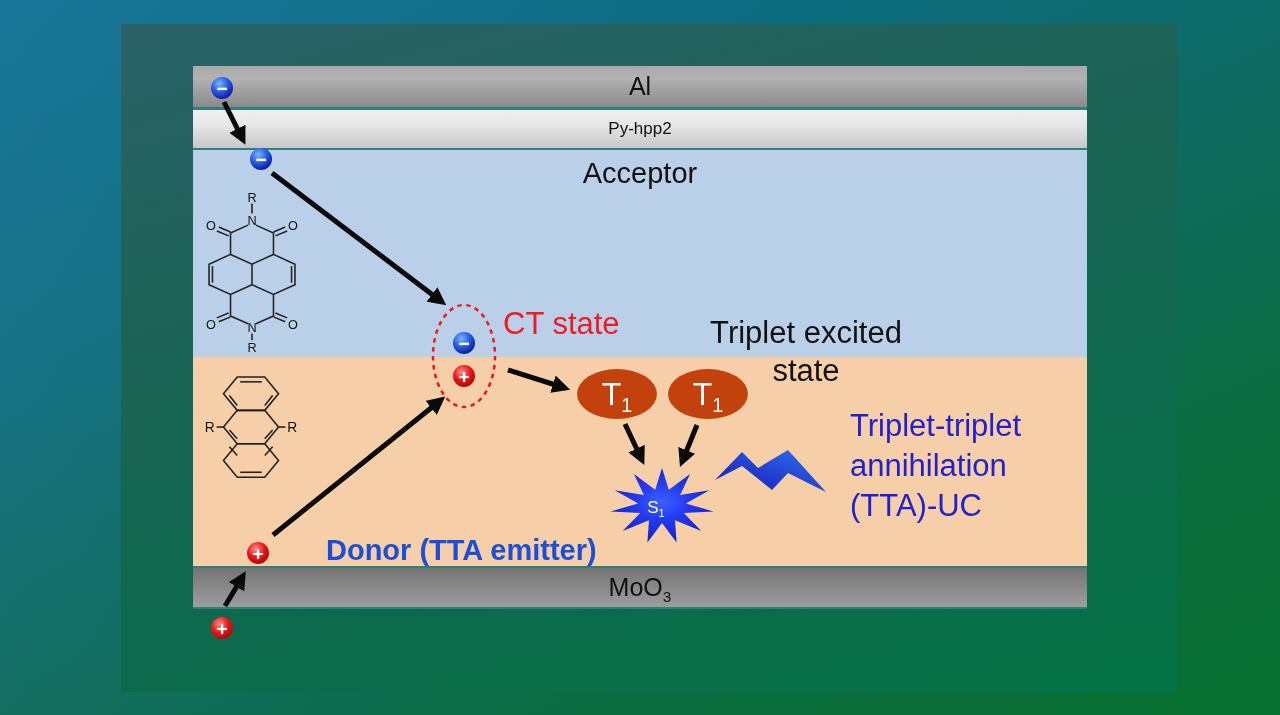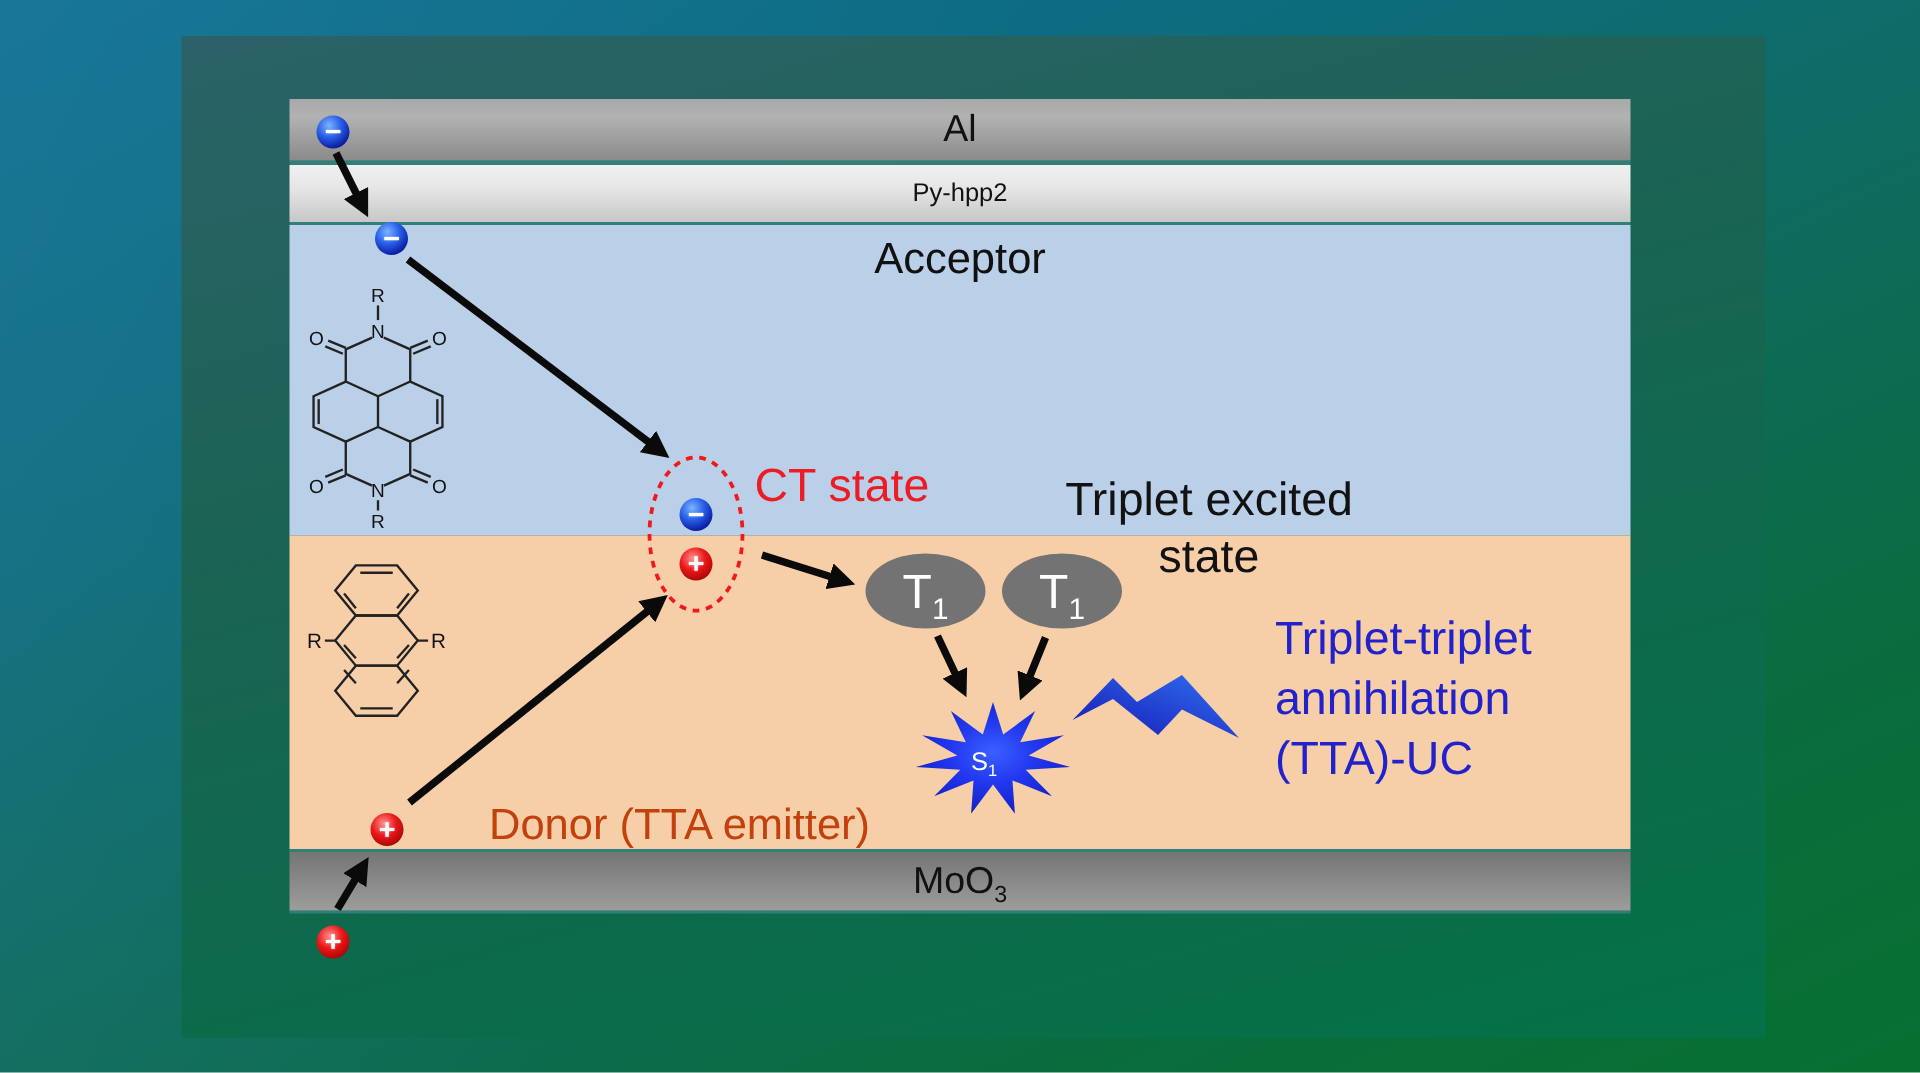--- a/index.html
+++ b/index.html
@@ -27,30 +27,30 @@
   sub{font-size:62%;line-height:0;}
   .sphere{
     position:absolute;width:22px;height:22px;border-radius:50%;
     display:flex;align-items:center;justify-content:center;
     color:#fff;font-weight:700;font-size:19px;line-height:1;z-index:6;
     text-shadow:0 0 1px #fff;
   }
   .electron{background:radial-gradient(circle at 38% 30%, #7db4ff 0%, #2a62e8 38%, #0d22a8 72%, #071258 100%);}
   .hole{background:radial-gradient(circle at 40% 32%, #ff9090 0%, #ea1717 42%, #9a0202 88%);}
   .t1{
-    position:absolute;width:80px;height:50px;border-radius:50%;background:#737373;
+    position:absolute;width:80px;height:50px;border-radius:50%;background:#c2410c;
     display:flex;align-items:center;justify-content:center;color:#fff;font-size:32px;z-index:5;
   }
   .overlay{position:absolute;left:0;top:0;z-index:4;}
   .mol{position:absolute;z-index:2;}
   .label{position:absolute;z-index:5;white-space:nowrap;}
   .ct-label{left:310px;top:240px;font-size:31px;color:#ed1c24;}
   .triplet-label{left:473px;top:248px;width:280px;text-align:center;font-size:31px;line-height:38px;color:#121212;white-space:normal;}
   .tta-label{left:657px;top:340px;font-size:31px;line-height:40px;color:#2222cd;}
-  .donor-label{left:133px;top:468px;font-size:29px;color:#c2410c;}
+  .donor-label{left:133px;top:468px;font-size:29px;color:#1d4ed8;font-weight:bold;}
 </style>
 </head>
 <body>
 
 <div class="inner-bg"></div>
 
 <div class="panel">
 
   <div class="layer layer-al">
     <span>Al</span>

